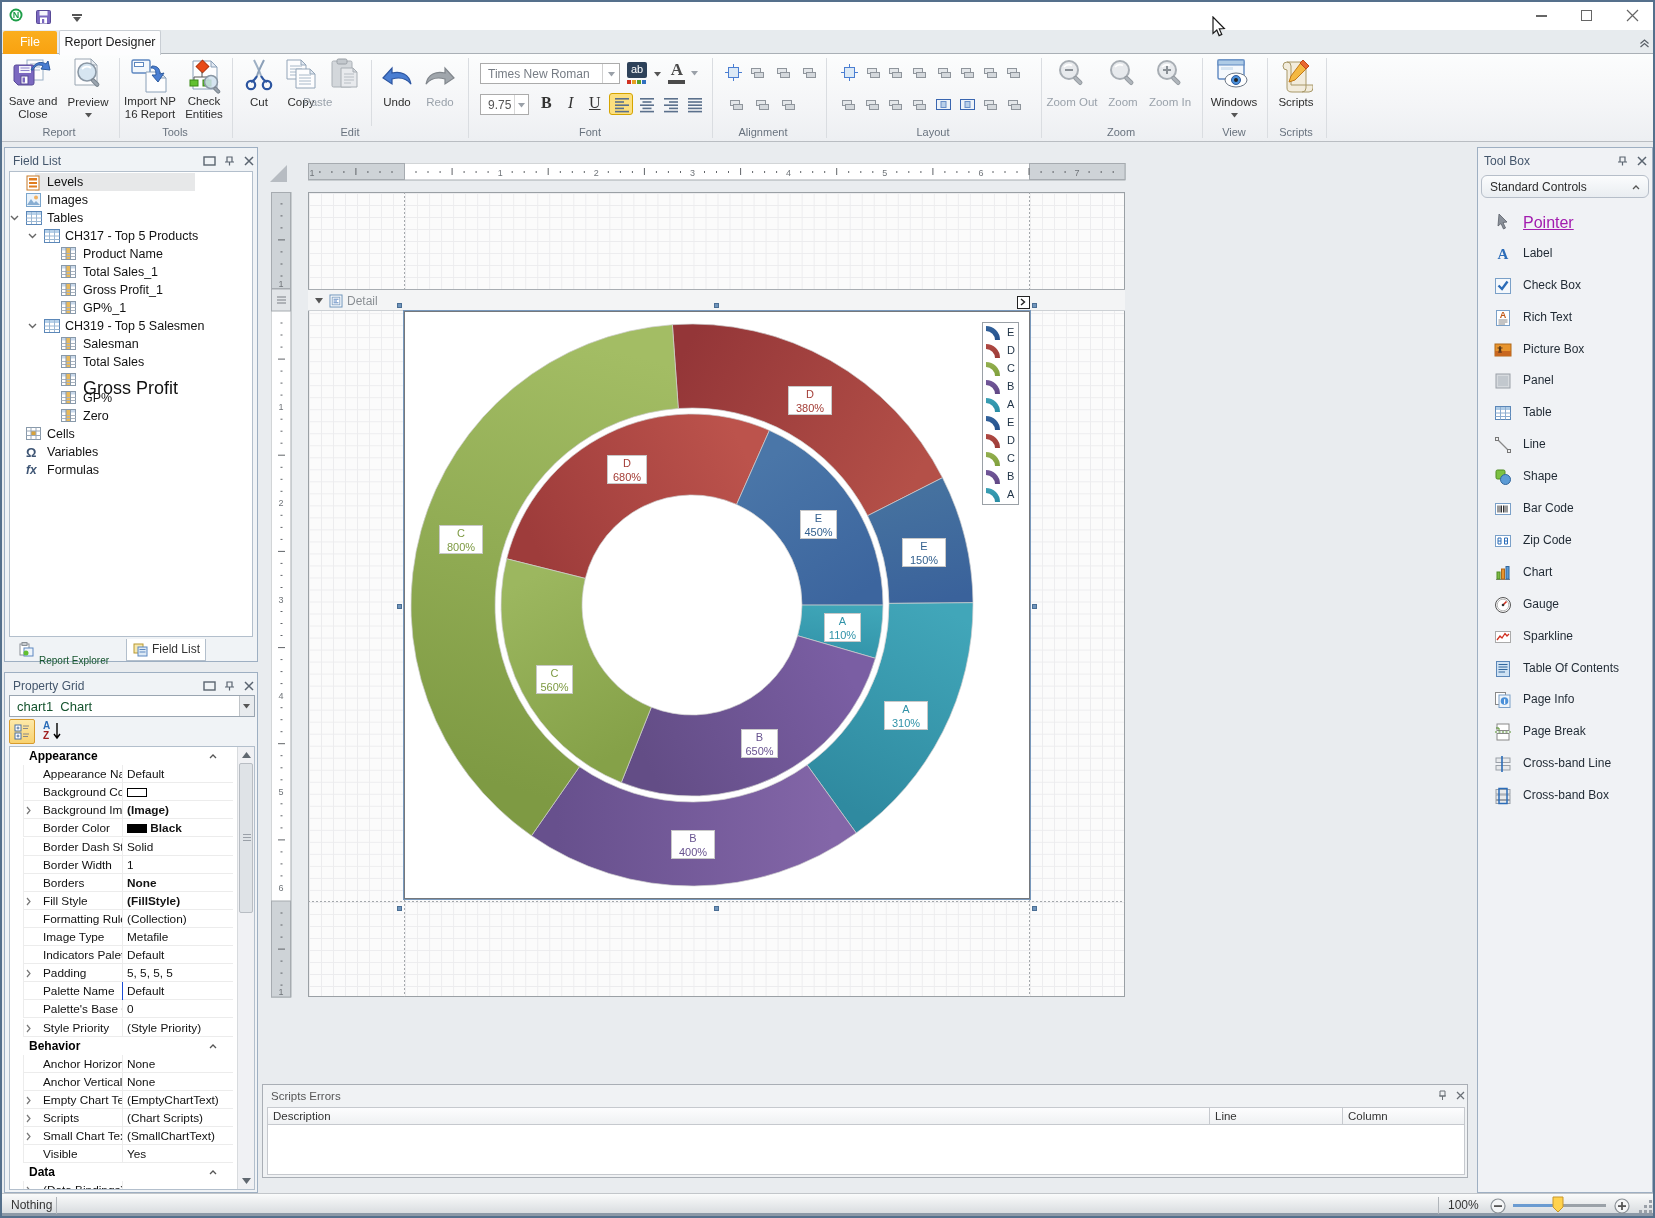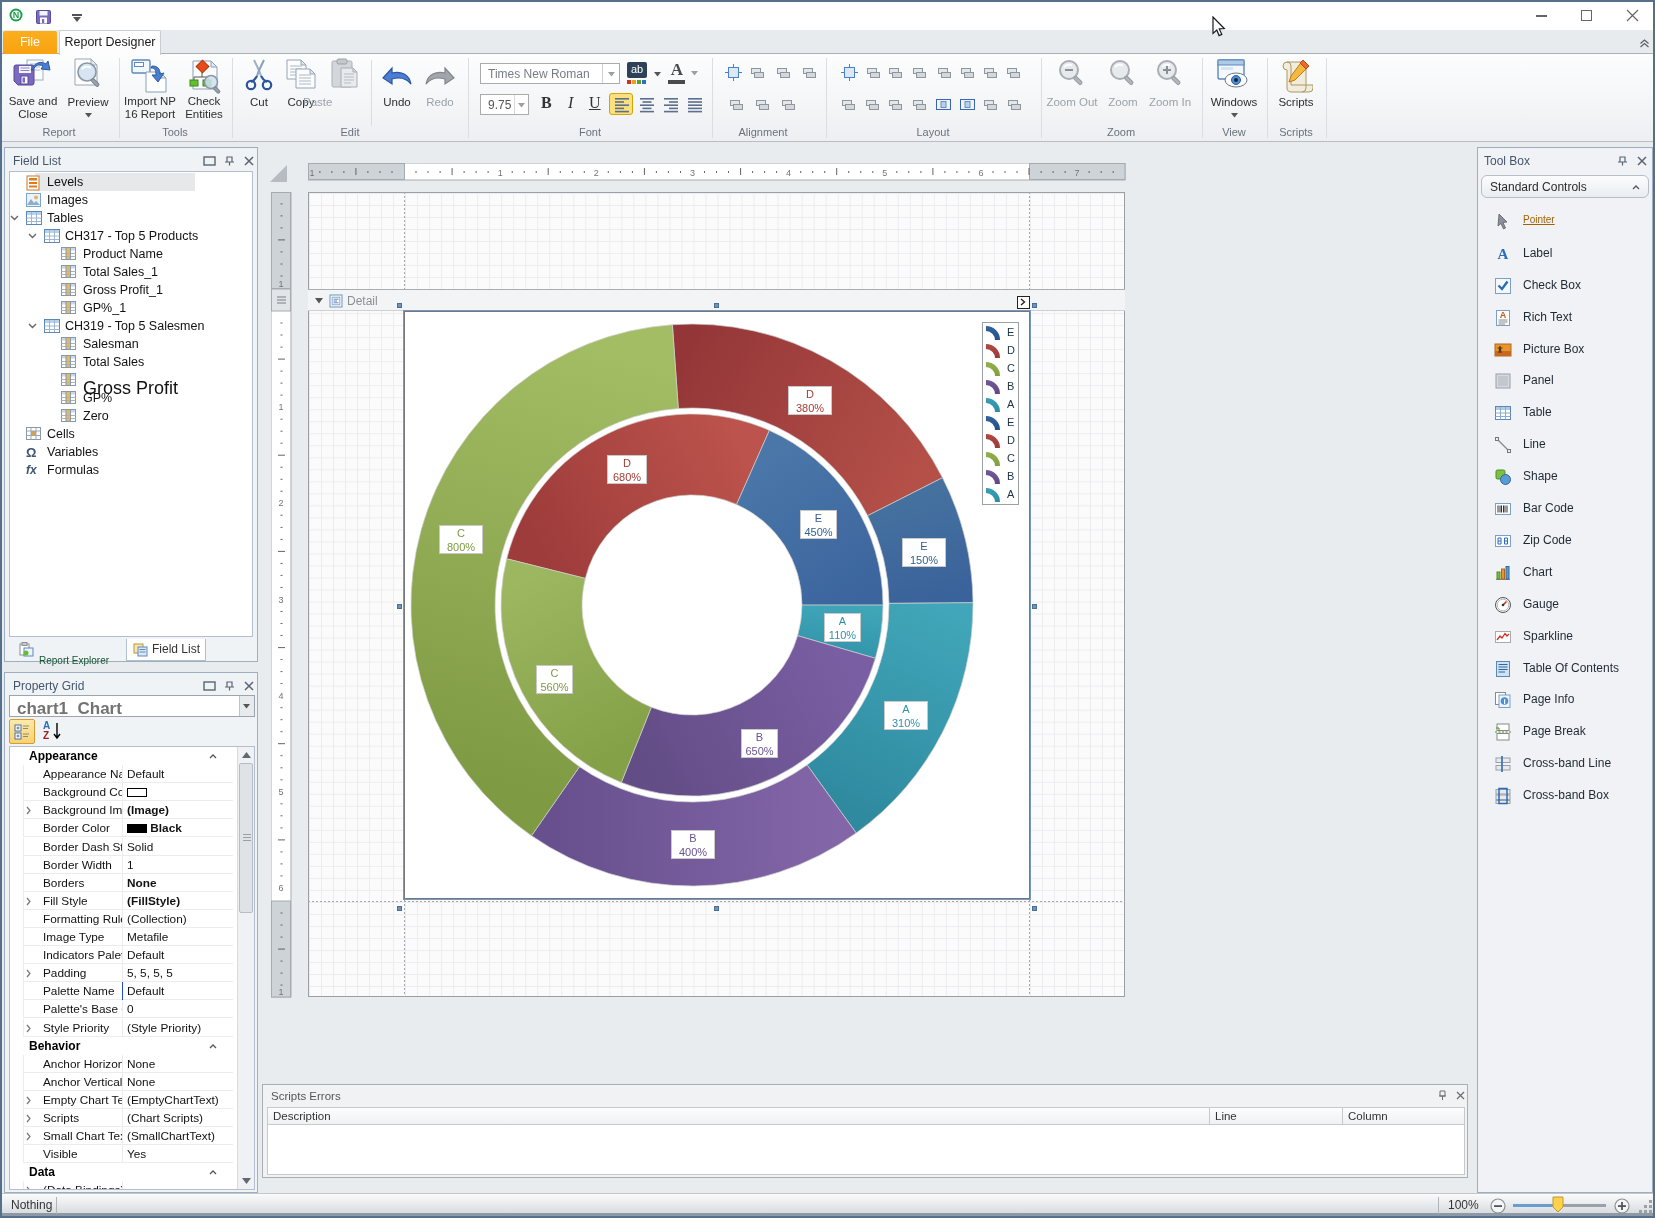--- a/index.html
+++ b/index.html
@@ -935,21 +935,21 @@
 </div>
 
 <div style="position:absolute;left:4px;top:672px;width:254px;height:521px;background:#f0f3f6;border:1px solid #9eafc2">
   <span class="phead" style="left:8px;top:6px">Property Grid</span>
   <svg width="52" height="10" viewBox="0 0 52 10" style="position:absolute;left:198px;top:8px">
     <rect x="1" y="1" width="11" height="8" fill="none" stroke="#5a6470" stroke-width="1.4"></rect>
     <path d="M24 1 h5 v5 h-5 z M22 6 h9 M26.5 6 v3.5" stroke="#5a6470" fill="none" stroke-width="1.2"></path>
     <path d="M42 1 L50 9 M50 1 L42 9" stroke="#5a6470" stroke-width="1.5"></path>
   </svg>
   <div style="position:absolute;left:4px;top:22px;width:246px;height:22px;background:#fff;border:1px solid #9aa5b1">
-    <span style="position:absolute;left:7px;top:3px;font-size:17px;font-weight:bold;color:#737373">chart1&nbsp;&nbsp;Chart</span>
+    <span style="position:absolute;left:7px;top:3px;font-size:13px;font-weight:normal;color:#14532d">chart1&nbsp;&nbsp;Chart</span>
     <div style="position:absolute;right:0;top:0;width:15px;height:20px;background:#e8ebee;border-left:1px solid #c0c4c8">
       <svg width="7" height="5" viewBox="0 0 7 5" style="position:absolute;left:3px;top:8px">
           <path d="M0 0 L7 0 L3.5 4.5 Z" fill="#555"></path>
         </svg>
     </div>
   </div>
   <div style="position:absolute;left:4px;top:46px;width:26px;height:25px;background:linear-gradient(180deg,#fde9a9,#f8d270);border:1px solid #d89b2c;border-radius:2px">
     <svg width="16" height="16" viewBox="0 0 16 16" style="position:absolute;left:4px;top:4px">
         <rect x="1" y="1" width="6" height="6" fill="#fff" stroke="#4a70a0"></rect>
         <path d="M2.5 4 h3 M4 2.5 v3" stroke="#4a70a0"></path>
@@ -1195,21 +1195,21 @@
   <div style="position:absolute;left:3px;top:27px;width:168px;height:23px;background:linear-gradient(180deg,#fbfcfd,#e9edf1);border:1px solid #b6bec9;border-radius:6px">
     <span style="position:absolute;left:8px;top:4px;font-size:12px;color:#2b2b2b">Standard Controls</span>
     <svg width="8" height="5" viewBox="0 0 8 5" style="position:absolute;right:8px;top:9px">
         <path d="M1 4 L4 1 L7 4" stroke="#555" stroke-width="1.3" fill="none"></path>
       </svg>
   </div>
 </div>
 <div style="position:absolute;left:1494px;top:213px;line-height:0"><svg width="18" height="18" viewBox="0 0 18 18">
       <path d="M5 1 L13 9 L9 9.5 L11.5 15 L9.5 16 L7 10.5 L4 13 Z" fill="#8a9099" stroke="#5a6068" stroke-width="0.8"></path>
     </svg></div>
-<div style="position:absolute;left:1523px;top:214px;font-size:10px;text-decoration:underline;color:#a16207;white-space:nowrap">Pointer</div>
+<div style="position:absolute;left:1523px;top:214px;font-size:16px;text-decoration:underline;color:#a21caf;white-space:nowrap">Pointer</div>
 <div style="position:absolute;left:1494px;top:245px;line-height:0"><svg width="18" height="18" viewBox="0 0 18 18">
       <text x="9" y="14" font-size="15" font-weight="bold" fill="#2b6cb8" text-anchor="middle" font-family="Liberation Serif">A</text>
     </svg></div>
 <div style="position:absolute;left:1523px;top:246px;font-size:12px;color:#1f2933;white-space:nowrap">Label</div>
 <div style="position:absolute;left:1494px;top:277px;line-height:0"><svg width="18" height="18" viewBox="0 0 18 18">
       <rect x="1.5" y="1.5" width="15" height="15" fill="#f4f8fc" stroke="#7aa0c8"></rect>
       <path d="M4.5 8.5 L8 12 L13.5 4.5" stroke="#2b6cb8" stroke-width="2.4" fill="none"></path>
     </svg></div>
 <div style="position:absolute;left:1523px;top:278px;font-size:12px;color:#1f2933;white-space:nowrap">Check Box</div>
 <div style="position:absolute;left:1494px;top:309px;line-height:0"><svg width="18" height="18" viewBox="0 0 18 18">

